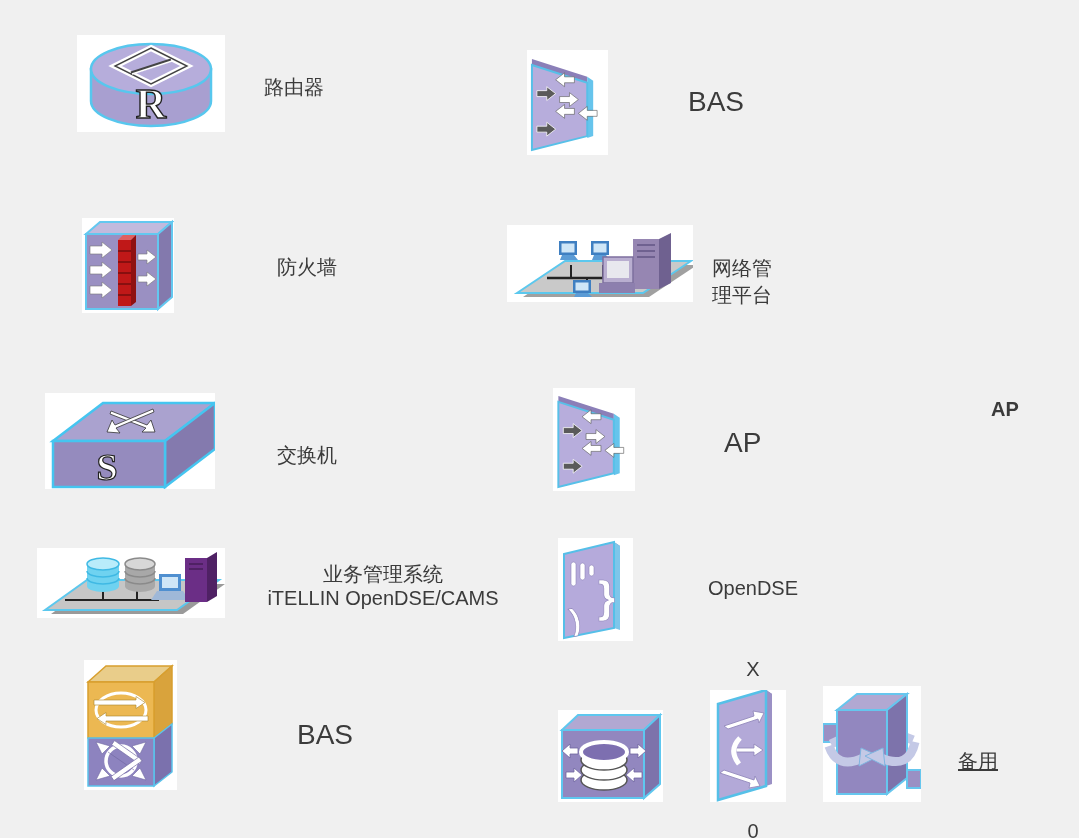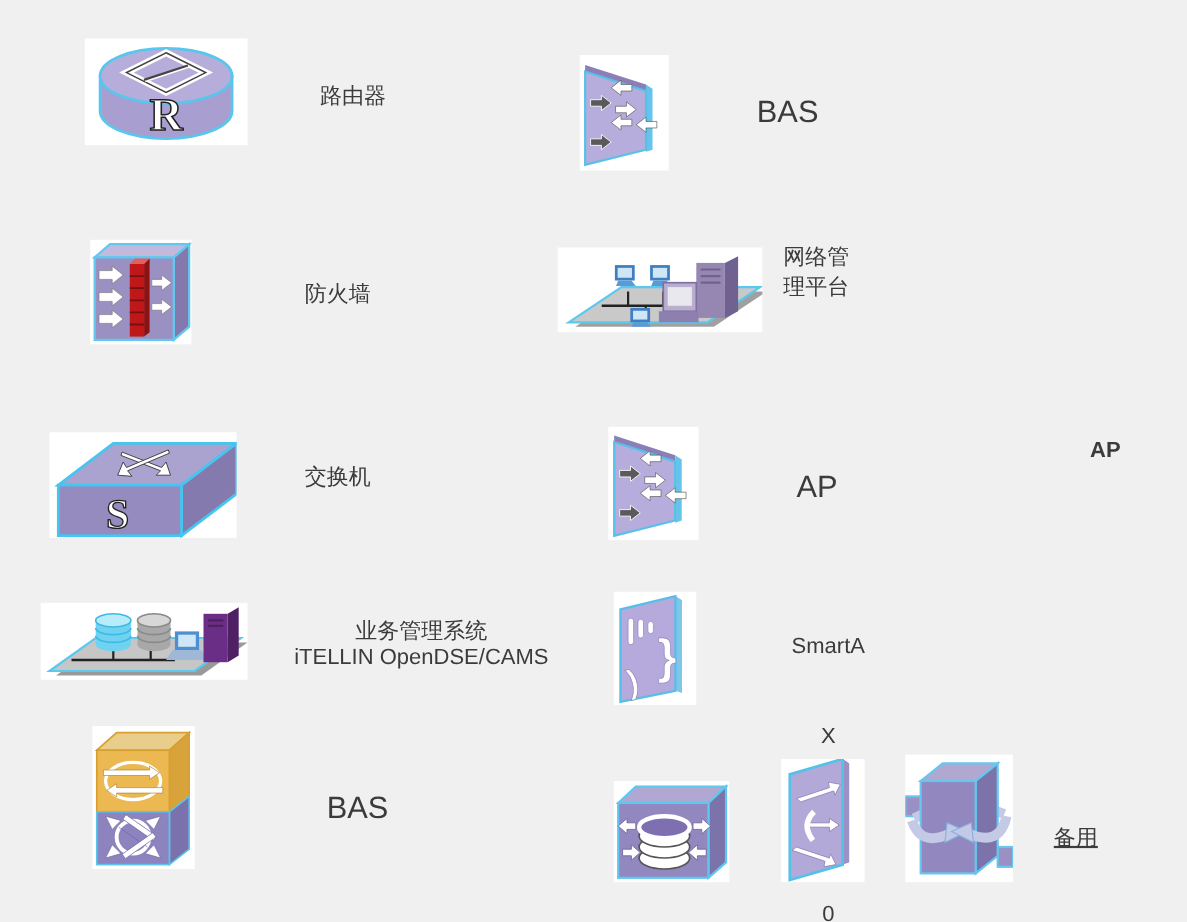--- a/index.html
+++ b/index.html
@@ -23,21 +23,21 @@
 <svg viewBox="0 0 148 97">
   <path d="M14,34 L14,66 A60,25 0 0 0 134,66 L134,34 Z" fill="#a89fd0" stroke="#57c7ee" stroke-width="2.5"></path>
   <ellipse cx="74" cy="34" rx="60" ry="25" fill="#b6addb" stroke="#57c7ee" stroke-width="2.5"></ellipse>
   <polygon points="74,13 110,31 74,49 38,31" fill="none" stroke="#ffffff" stroke-width="6"></polygon>
   <polygon points="74,13 110,31 74,49 38,31" fill="none" stroke="#444444" stroke-width="1.4"></polygon>
   <line x1="54" y1="38" x2="94" y2="25" stroke="#444444" stroke-width="3"></line>
   <line x1="55" y1="39" x2="95" y2="26" stroke="#ffffff" stroke-width="1.4"></line>
   <text x="74" y="83" font-family="'Liberation Serif','DejaVu Serif',serif" font-weight="700" font-size="42" fill="#ffffff" stroke="#222222" stroke-width="1.4" text-anchor="middle">R</text>
 </svg>
 </div>
-<div class="lbl" style="left:291px;top:74px;">路由器</div>
+<div class="lbl" style="left:264px;top:74px;">路由器</div>
 
 <div class="icon" style="left:527px;top:50px;width:81px;height:105px;">
 <svg viewBox="0 0 82 104">
   <path d="M5,8 L61,26 L61,32 L5,14 Z" fill="#8b7fb8"></path>
   <path d="M61,26 L67,30 L67,86 L61,88 Z" fill="#66c4ec"></path>
   <path d="M5,14 L61,32 L61,86 L5,100 Z" fill="#b7addc" stroke="#57c0e8" stroke-width="2"></path>
   <path d="M10,26 l10,0 0,-4 9,7 -9,7 0,-4 -10,0 z" fill="#ffffff" stroke="#555" stroke-width="0.6" transform="translate(29,0) scale(-1,1) translate(-29,0)"></path>
   <path d="M10,40 l10,0 0,-4 9,7 -9,7 0,-4 -10,0 z" fill="#5a5a5a" stroke="#fff" stroke-width="0.8"></path>
   <path d="M10,58 l10,0 0,-4 9,7 -9,7 0,-4 -10,0 z" fill="#ffffff" stroke="#555" stroke-width="0.6" transform="translate(29,0) scale(-1,1) translate(-29,0)"></path>
   <path d="M10,76 l10,0 0,-4 9,7 -9,7 0,-4 -10,0 z" fill="#5a5a5a" stroke="#fff" stroke-width="0.8"></path>
@@ -105,35 +105,35 @@
     <line x1="130" y1="26" x2="148" y2="26" stroke="#6f6190" stroke-width="2"></line>
     <line x1="130" y1="32" x2="148" y2="32" stroke="#6f6190" stroke-width="2"></line>
   </g>
   <g>
     <rect x="96" y="32" width="30" height="26" fill="#b9aed0" stroke="#7d6f9e" stroke-width="1.5"></rect>
     <rect x="100" y="36" width="22" height="17" fill="#e8e8ee"></rect>
     <rect x="92" y="58" width="36" height="10" fill="#8d7fae"></rect>
   </g>
 </svg>
 </div>
-<div class="lbl" style="left:712px;top:221px;line-height:27px;"><div>网络管</div><div>理平台</div></div>
+<div class="lbl" style="left:712px;top:255px;line-height:27px;"><div>网络管</div><div>理平台</div></div>
 
 <div class="icon" style="left:45px;top:393px;width:170px;height:96px;">
 <svg viewBox="0 0 170 96">
   <polygon points="8,48 58,10 170,10 120,48" fill="#aaa2cf" stroke="#45c5f0" stroke-width="2.5"></polygon>
   <polygon points="120,48 170,10 170,56 120,94" fill="#847aae" stroke="#45c5f0" stroke-width="2.5"></polygon>
   <rect x="8" y="48" width="112" height="46" fill="#958bbe" stroke="#45c5f0" stroke-width="2.5"></rect>
   <g>
     <path d="M66,18 l36,14 4,-5 4,12 -13,0 4,-4 -36,-14 z" fill="#ffffff" stroke="#333" stroke-width="0.8"></path>
     <path d="M108,16 l-38,16 -3,-5 -5,12 13,1 -4,-5 38,-16 z" fill="#ffffff" stroke="#333" stroke-width="0.8"></path>
   </g>
   <text x="62" y="87" font-family="'Liberation Serif','DejaVu Serif',serif" font-weight="700" font-size="38" fill="#ffffff" stroke="#222" stroke-width="1.2" text-anchor="middle">S</text>
 </svg>
 </div>
-<div class="lbl" style="left:277px;top:420px;">交换机</div>
+<div class="lbl" style="left:277px;top:442px;">交换机</div>
 
 <div class="icon" style="left:553px;top:388px;width:82px;height:103px;">
 <svg viewBox="0 0 82 104">
   <path d="M5,8 L61,26 L61,32 L5,14 Z" fill="#8b7fb8"></path>
   <path d="M61,26 L67,30 L67,86 L61,88 Z" fill="#66c4ec"></path>
   <path d="M5,14 L61,32 L61,86 L5,100 Z" fill="#b7addc" stroke="#57c0e8" stroke-width="2"></path>
   <path d="M10,26 l10,0 0,-4 9,7 -9,7 0,-4 -10,0 z" fill="#ffffff" stroke="#555" stroke-width="0.6" transform="translate(29,0) scale(-1,1) translate(-29,0)"></path>
   <path d="M10,40 l10,0 0,-4 9,7 -9,7 0,-4 -10,0 z" fill="#5a5a5a" stroke="#fff" stroke-width="0.8"></path>
   <path d="M10,58 l10,0 0,-4 9,7 -9,7 0,-4 -10,0 z" fill="#ffffff" stroke="#555" stroke-width="0.6" transform="translate(29,0) scale(-1,1) translate(-29,0)"></path>
   <path d="M10,76 l10,0 0,-4 9,7 -9,7 0,-4 -10,0 z" fill="#5a5a5a" stroke="#fff" stroke-width="0.8"></path>
@@ -184,21 +184,21 @@
   <g fill="#ffffff" stroke="#8d83b8" stroke-width="0.6">
     <rect x="13" y="24" width="5" height="24" rx="2.5"></rect>
     <rect x="22" y="25" width="5" height="17" rx="2.5"></rect>
     <rect x="31" y="27" width="5" height="11" rx="2.5"></rect>
   </g>
   <text x="40" y="74" font-size="44" font-weight="700" fill="#ffffff" stroke="#8d83b8" stroke-width="0.6" font-family="'Liberation Sans',sans-serif">}</text>
   <text x="12" y="92" font-size="30" font-weight="700" fill="#ffffff" stroke="#8d83b8" stroke-width="0.6" font-family="'Liberation Sans',sans-serif" transform="rotate(-12 16 80)">)</text>
 </svg>
 </div>
 <div class="lbl center" style="left:705px;top:521px;width:96px;line-height:27px;">
-  <div>SmartA</div>
+  <div>OpenDSE</div>
   <div>X</div>
   <div>MA510</div>
   <div>0</div>
 </div>
 
 <div class="icon" style="left:84px;top:660px;width:93px;height:130px;">
 <svg viewBox="0 0 93 130">
   <polygon points="4,22 22,6 88,6 70,22" fill="#e9cd8a" stroke="#d89f2e" stroke-width="1.5"></polygon>
   <polygon points="70,22 88,6 88,64 70,78" fill="#d9a33c" stroke="#d89f2e" stroke-width="1.5"></polygon>
   <rect x="4" y="22" width="66" height="56" fill="#ecb852" stroke="#d89f2e" stroke-width="1.5"></rect>

